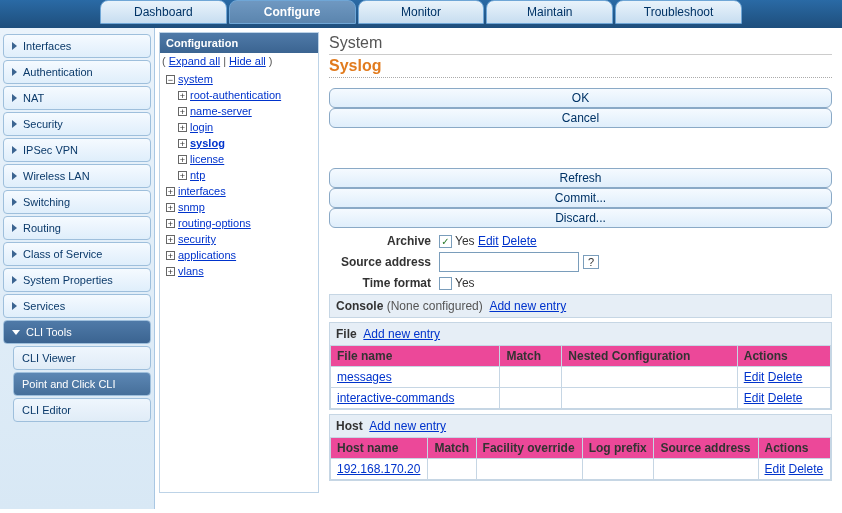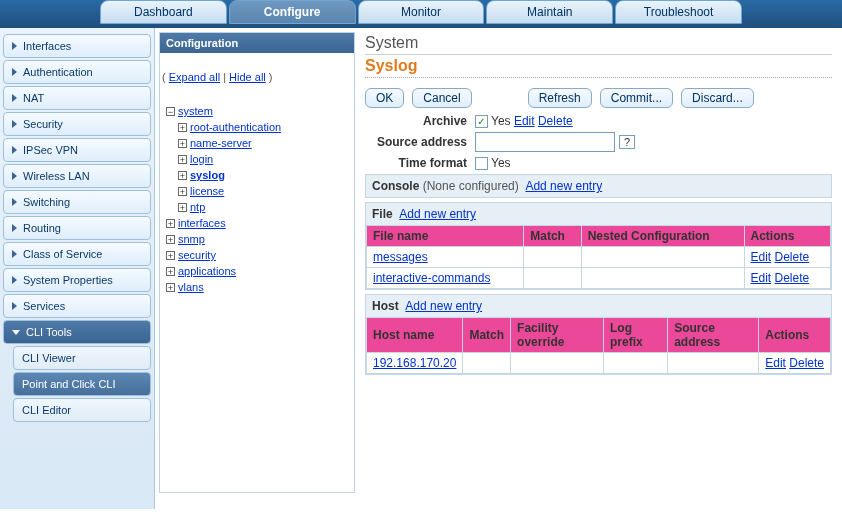--- a/index.html
+++ b/index.html
@@ -56,48 +56,48 @@
   .side-item.selected {
     background: linear-gradient(#4f7aa8,#3b6491);
     color: #fff;
   }
   .side-caret { display:inline-block; width:0; height:0; border-top:4px solid transparent; border-bottom:4px solid transparent; border-left:5px solid #3b6491; margin-right:6px;}
   .side-item.selected .side-caret { border-left:none; border-top:5px solid #fff; border-left:4px solid transparent; border-right:4px solid transparent; border-bottom:none; width:0; height:0;}
   .side-sub { margin-left: 10px; }
   .side-sub .side-item { background: linear-gradient(#eff6fd,#e0ecf7); }
   .side-sub .side-item.sel2 { background: linear-gradient(#5c87b4,#466f9a); color:#fff; }
   .tree-panel {
-    width: 196px;
+    width: 160px;
     border: 1px solid #bdd3e7;
     margin: 4px 0 16px 4px;
     background: #fff;
     font-size: 11px;
   }
   .tree-header {
     background: linear-gradient(#4f7aa8,#3b6491);
     color: #fff;
     padding: 4px 6px;
     font-weight: bold;
   }
-  .tree-toolbar { padding: 18px 2px; color:#555;}
+  .tree-toolbar { padding: 2px 2px; color:#555;}
   .tree-toolbar a { color:#0033cc; text-decoration:underline; cursor:pointer;}
   .tree { padding: 2px 2px 6px 6px; }
   .tree-node { white-space: nowrap; line-height: 16px; }
   .tree-children { margin-left: 12px; }
   .tree-toggle { display:inline-block; width:9px; height:9px; border:1px solid #666; font-size:9px; line-height:8px; text-align:center; margin-right:3px; color:#333; background:#fff;}
   .tree-label { color:#0033cc; text-decoration:underline; cursor:pointer; }
   .tree-label.sel { font-weight:bold; }
   .main {
     flex: 1;
     padding: 6px 10px;
     overflow: auto;
   }
   .page-title { font-size: 16px; color:#555; border-bottom:1px solid #ccc; padding-bottom:2px; margin-bottom:2px;}
   .page-section-title { font-size:16px; color:#e17b1e; font-weight:bold; border-bottom:1px dotted #aaa; padding-bottom:2px; margin-bottom:10px;}
-  .button-row { display:flex; gap:8px; margin-bottom:6px; }
+  .button-row { display:flex; gap:0; margin-bottom:6px;flex-direction:column; }
   .button-row .spacer { flex:0 0 40px; }
   .btn {
     padding: 2px 10px;
     border: 1px solid #8aa9c6;
     border-radius: 6px;
     background: linear-gradient(#f5faff,#dfeefb);
     color:#003366;
     font-size:12px;
     cursor:pointer;
   }
@@ -197,20 +197,21 @@
       <div class="tree-children">
         <div class="tree-node"><span class="tree-toggle">+</span><a class="tree-label">root-authentication</a></div>
         <div class="tree-node"><span class="tree-toggle">+</span><a class="tree-label">name-server</a></div>
         <div class="tree-node"><span class="tree-toggle">+</span><a class="tree-label">login</a></div>
         <div class="tree-node"><span class="tree-toggle">+</span><a class="tree-label sel">syslog</a></div>
         <div class="tree-node"><span class="tree-toggle">+</span><a class="tree-label">license</a></div>
         <div class="tree-node"><span class="tree-toggle">+</span><a class="tree-label">ntp</a></div>
       </div>
       <div class="tree-node"><span class="tree-toggle">+</span><a class="tree-label">interfaces</a></div>
       <div class="tree-node"><span class="tree-toggle">+</span><a class="tree-label">snmp</a></div>
+      <div class="tree-node"><span class="tree-toggle">+</span><a class="tree-label">routing-options</a></div>
       <div class="tree-node"><span class="tree-toggle">+</span><a class="tree-label">security</a></div>
       <div class="tree-node"><span class="tree-toggle">+</span><a class="tree-label">applications</a></div>
       <div class="tree-node"><span class="tree-toggle">+</span><a class="tree-label">vlans</a></div>
     </div>
   </div>
 
   <div class="main">
     <div class="page-title">System</div>
     <div class="page-section-title">Syslog</div>
 

